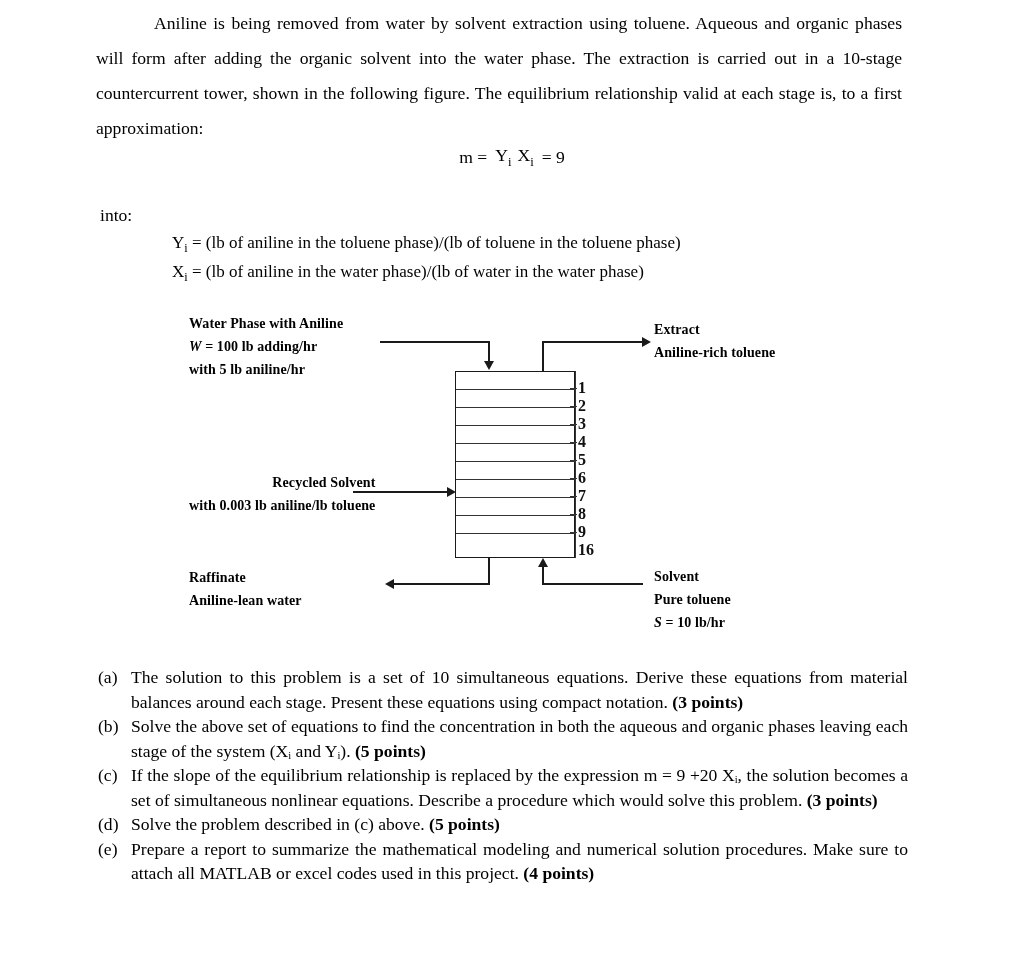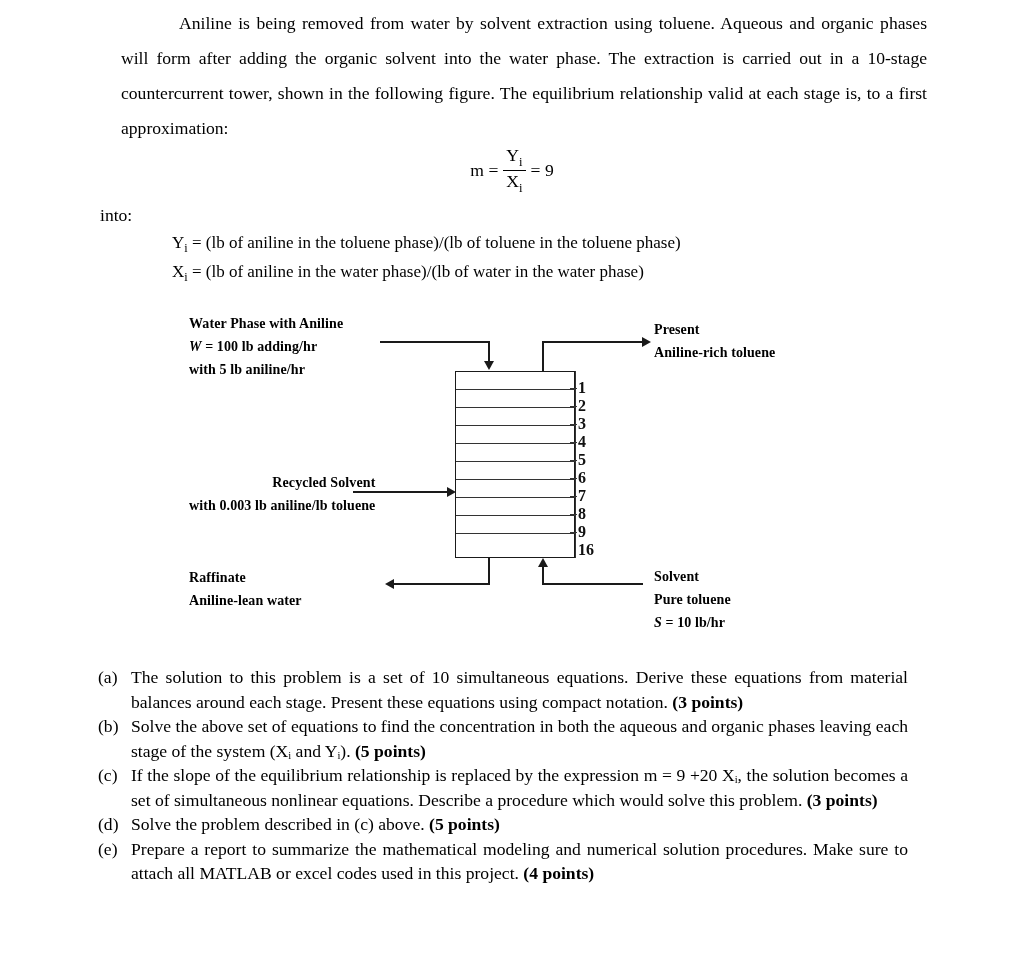--- a/index.html
+++ b/index.html
@@ -20,38 +20,36 @@
   .intro {
     position: absolute;
     left: 96px;
     top: 6px;
     width: 806px;
     font-size: 17.6px;
     line-height: 35px;
     text-align: justify;
     text-indent: 58px;
     hyphens: none;
-    margin-left: 25px;
   }
 
   
   .equation {
     position: absolute;
     left: 0;
     top: 146px;
     width: 1024px;
     display: flex;
     justify-content: center;
     align-items: center;
     font-size: 17.6px;
   }
   .eq-lhs { margin-right: 5px; }
   .frac {
     display: inline-flex;
-    flex-direction: column;
     align-items: center;
     vertical-align: middle;
     line-height: 1.05;
   }
   .frac .num { padding: 0 3px; }
   .frac .bar {
     display: block;
     width: 100%;
     height: 1.6px;
     background: #000;
@@ -232,21 +230,21 @@
     <div>Recycled Solvent</div>
     <div>with 0.003 lb aniline/lb toluene</div>
   </div>
 
   <div class="fig-text lbl-raffinate">
     <div>Raffinate</div>
     <div>Aniline-lean water</div>
   </div>
 
   <div class="fig-text lbl-extract">
-    <div>Present</div>
+    <div>Extract</div>
     <div>Aniline-rich toluene</div>
   </div>
 
   <div class="fig-text lbl-solvent">
     <div>Solvent</div>
     <div>Pure toluene</div>
     <div><span class="it">S</span><span> = 10 lb/hr</span></div>
   </div>
 
   <div class="tower">

